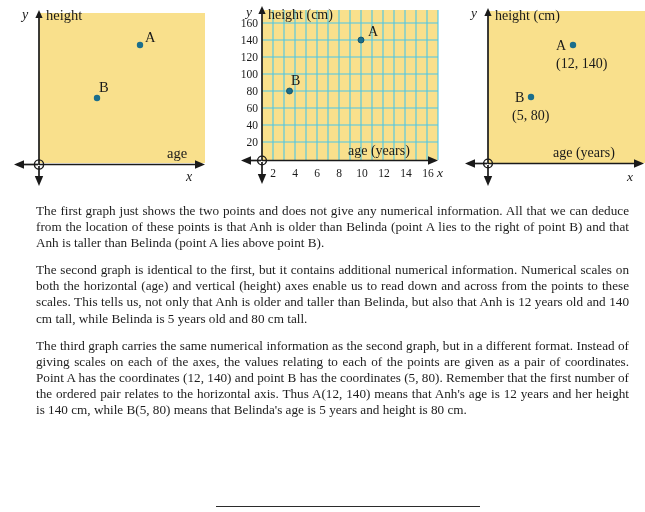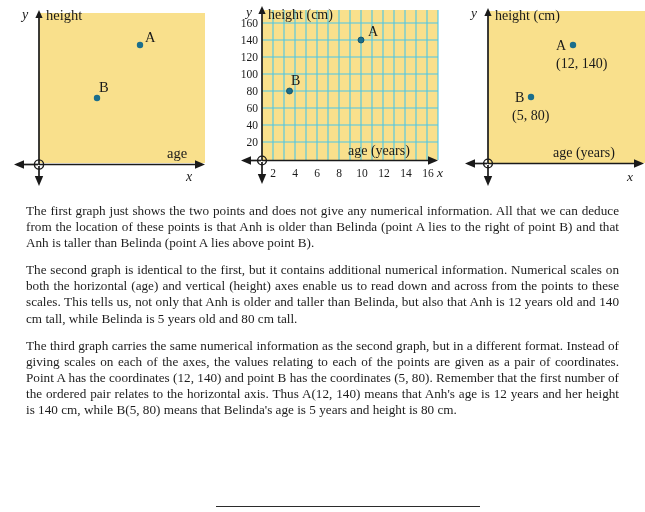--- a/index.html
+++ b/index.html
@@ -31,21 +31,21 @@
   }
   #graph1 { left: 0;   width: 215px; }
   #graph2 { left: 240; width: 205px; }
   #graph3 { left: 450px; width: 195px; }
 
   .graph svg { display: block; }
 
   
   #prose {
     position: absolute;
-    left: 26px;
+    left: 36px;
     top: 203px;
     width: 593px;
   }
   #prose p {
     margin: 0 0 11px 0;
     font-size: 13.2px;
     line-height: 16.1px;
     text-align: justify;
     text-justify: inter-word;
     color: #1d1d1d;

